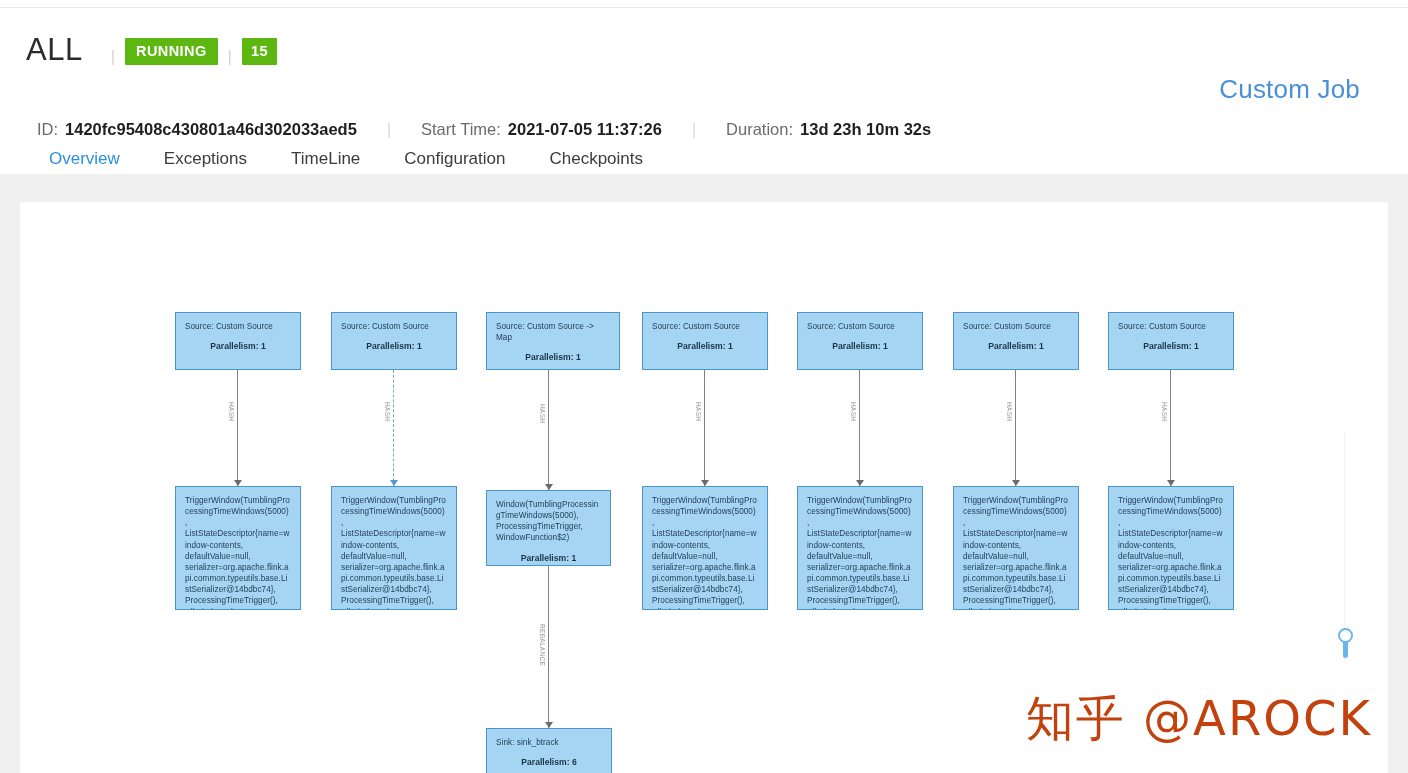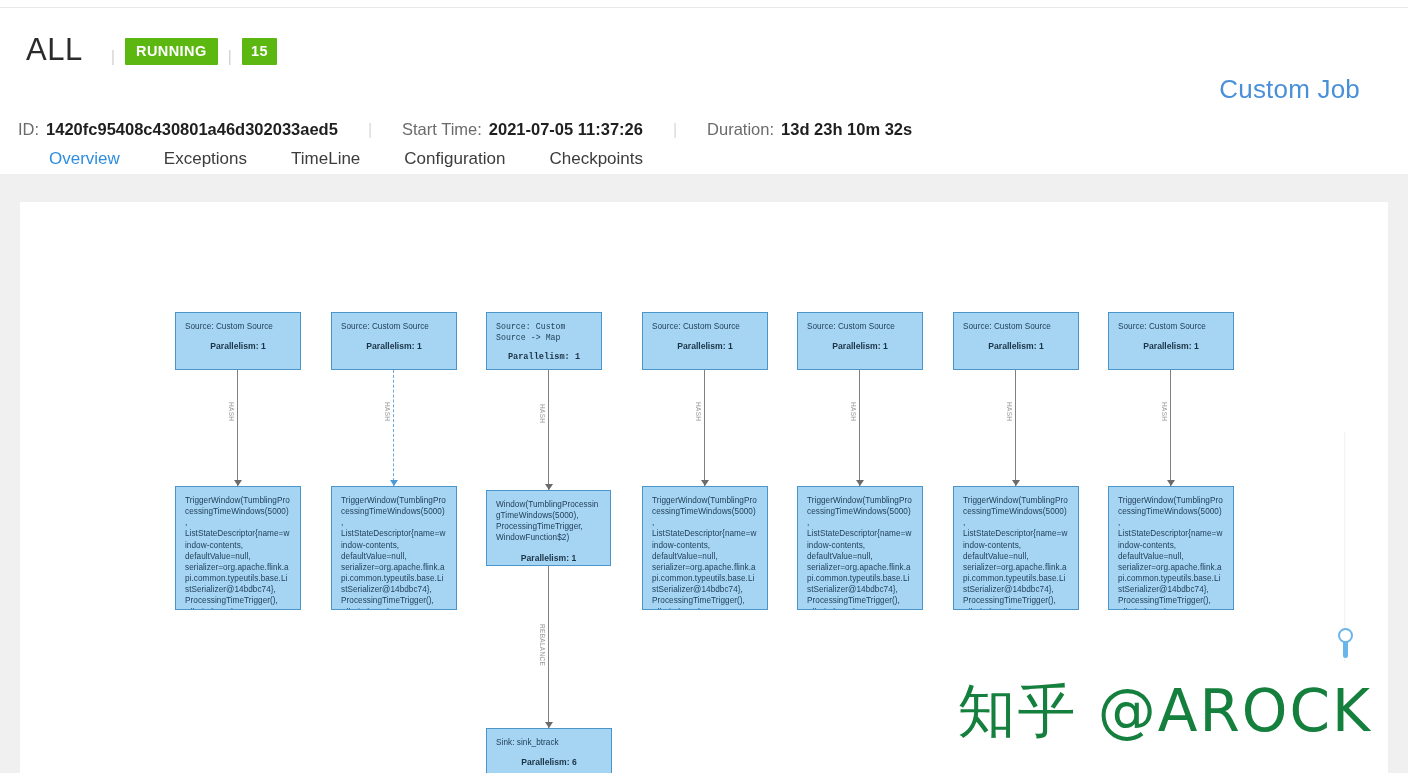--- a/index.html
+++ b/index.html
@@ -59,21 +59,21 @@
     font-size: 14.5px;
     font-weight: 700;
     letter-spacing: .4px;
     padding: 6px 11px 7px;
     line-height: 1;
     border-radius: 1px;
   }
   .badge.count { padding: 6px 9px 7px; }
 
   .meta-row {
-    position: absolute; left: 18px; top: 80px;
+    position: absolute; left: 37px; top: 80px;
     display: flex; align-items: baseline;
     font-size: 16.5px;
     color: #3d3d3d;
   }
   .meta-label { color: #6b6b6b; font-weight: 400; }
   .meta-value { color: #1f1f1f; font-weight: 700; margin-left: 7px; margin-top: 32px; }
   .meta-sep {
     color: #d9d9d9; margin: 0 30px; font-weight: 300; font-size: 16px;
   }
 
@@ -217,22 +217,22 @@
     left: 6px; top: 210px;
     width: 5px; height: 16px;
     background: #6ab6ea;
     border-radius: 0 0 3px 3px;
   }
 
   
   .watermark {
     position: absolute;
     right: 36px; bottom: 22px;
-    font-size: 58px;
-    color: #15803d;
+    font-size: 48px;
+    color: #c2410c;
     letter-spacing: 2px;
     font-family: "DejaVu Sans", sans-serif;
     user-select: none;
     pointer-events: none;
     white-space: nowrap;
   }
 </style>
 </head>
 <body>
 
@@ -293,21 +293,21 @@
         <span class="par">Parallelism: 1</span>
       </div>
       <div class="edge-line dashed" style="left:373px; top:168px; height:116px;"></div>
       <div class="edge-label" style="left:371px; top:200px;">HASH</div>
       <div class="arrow blue" style="left:370px; top:278px;"></div>
       <div class="node" style="left:311px; top:284px; width:126px; height:124px;">
         <span class="desc">TriggerWindow(TumblingProcessingTimeWindows(5000), ListStateDescriptor{name=window-contents, defaultValue=null, serializer=org.apache.flink.api.common.typeutils.base.ListSerializer@14bdbc74}, ProcessingTimeTrigger(), AllWindowedStream.executor(AllWriter.java:86)) -&gt; Sink: b_risk_event_video</span>
 
       </div>
 
-      <div class="node" style="left:466px; top:110px; width:116px; height:58px;font-family:Liberation Mono, monospace;">
+      <div class="node" style="left:466px; top:110px; width:134px; height:58px;">
         <span class="desc">Source: Custom Source -&gt; Map</span>
         <span class="par">Parallelism: 1</span>
       </div>
       <div class="edge-line" style="left:528px; top:168px; height:120px;"></div>
       <div class="edge-label" style="left:526px; top:202px;">HASH</div>
       <div class="arrow" style="left:525px; top:282px;"></div>
       <div class="node" style="left:466px; top:288px; width:125px; height:76px;">
         <span class="desc">Window(TumblingProcessingTimeWindows(5000), ProcessingTimeTrigger, WindowFunction$2)</span>
         <span class="par">Parallelism: 1</span>
       </div>

